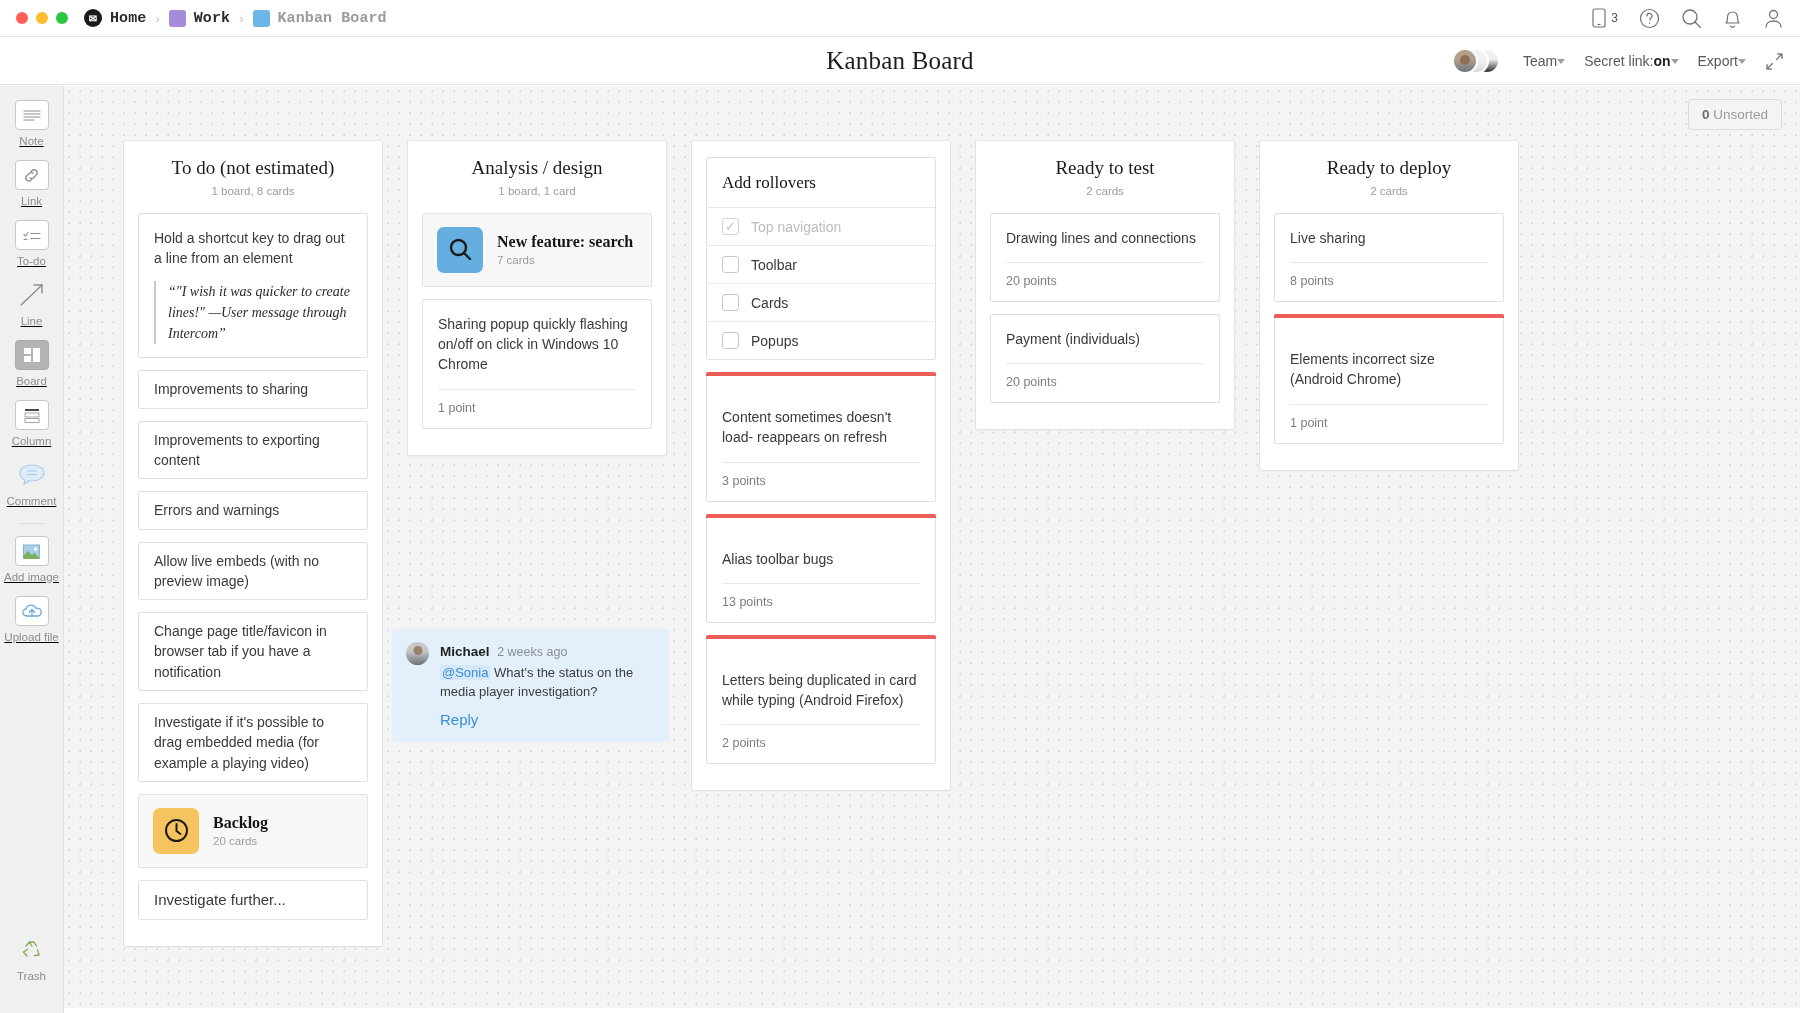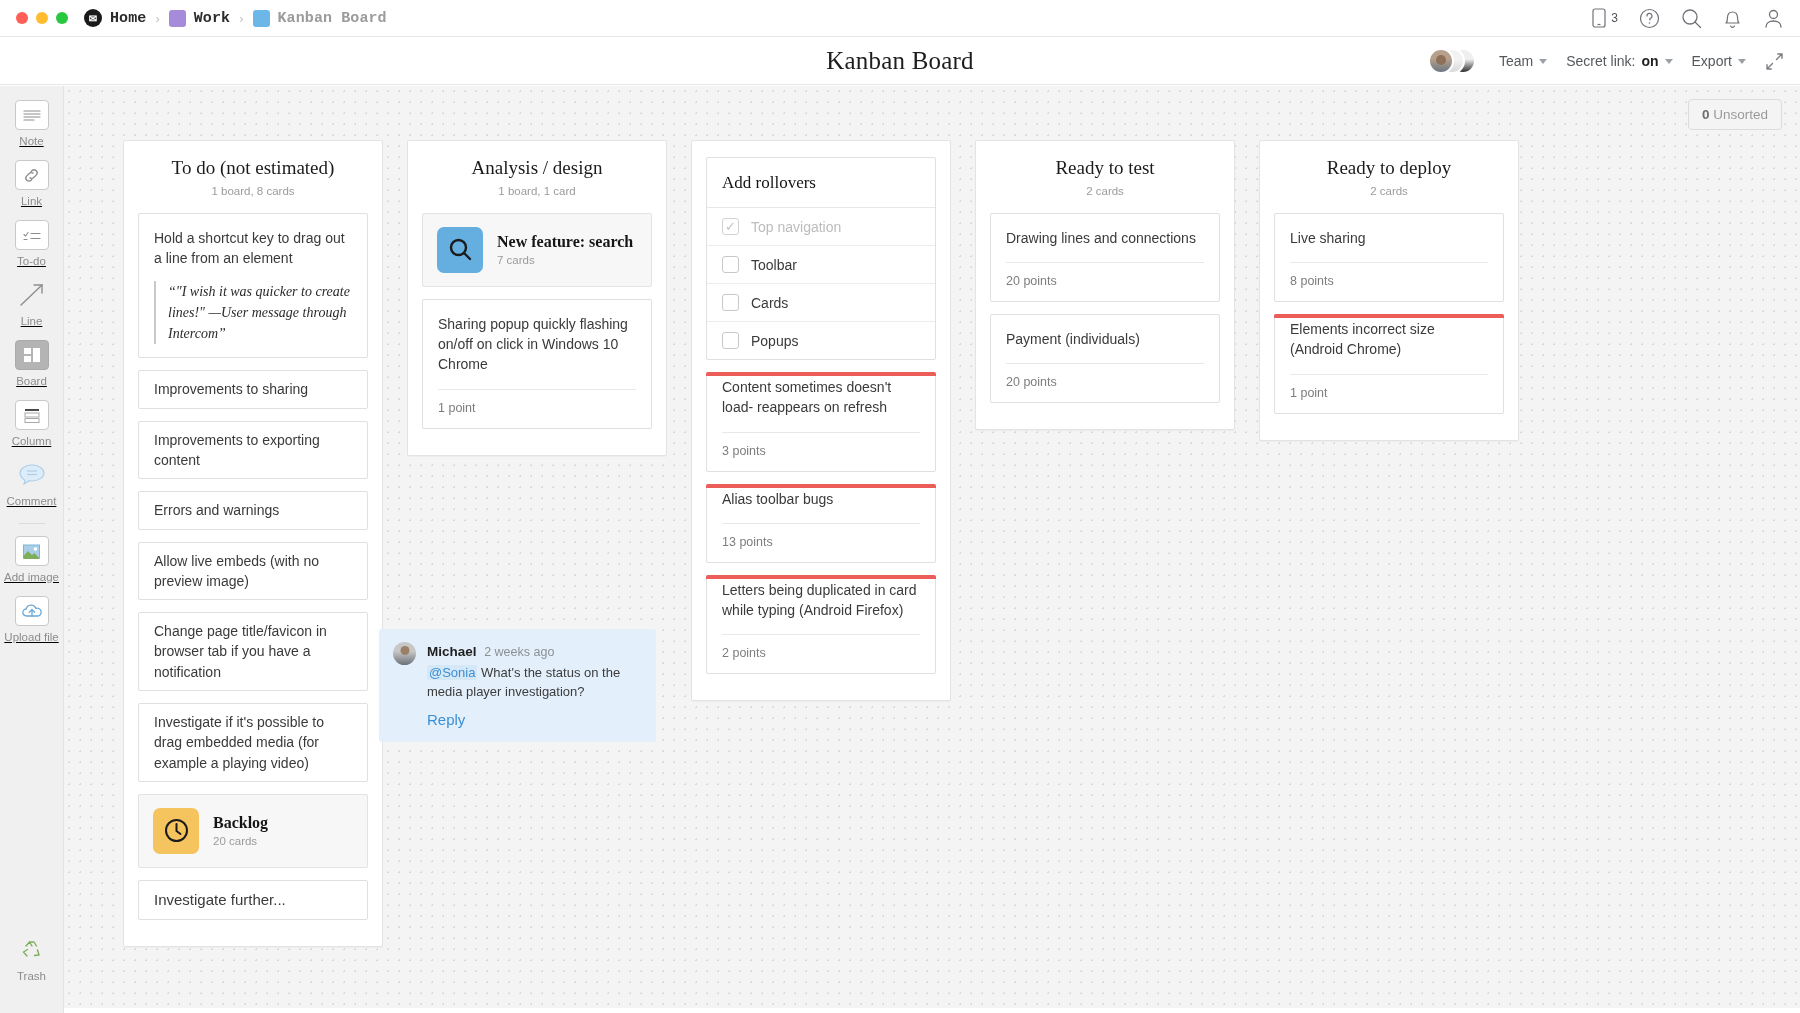--- a/index.html
+++ b/index.html
@@ -66,21 +66,21 @@
     border: 2px solid #fff; background: #cfd4da; overflow: hidden;
   }
   .av.a1 { left: 0; z-index: 3; background: linear-gradient(#b6a08c 40%, #6d7783); }
   .av.a2 { left: 11px; z-index: 2; background: linear-gradient(#f2f2f2 45%, #d7d9dc); }
   .av.a3 { left: 22px; z-index: 1; background: linear-gradient(#efefef 42%, #2e2e2e); }
   .av-face {
     position: absolute; left: 50%; top: 5px; transform: translateX(-50%);
     width: 10px; height: 10px; border-radius: 50%; background: #8f6f55;
   }
   .menu-btn {
-    display: flex; align-items: center; gap: 6px;
+    display: flex; align-items: center; gap: 0;
     font-size: 14px; color: #55585d; cursor: pointer; white-space: nowrap;
   }
   .menu-btn b { color: #1f1f1f; font-weight: bold; }
   .caret { width: 0; height: 0; border-left: 4px solid transparent;
            border-right: 4px solid transparent; border-top: 5px solid #9aa0a6; }
 
   
   .leftbar {
     position: absolute; top: 86px; left: 0; width: 64px; height: 927px;
     background: #f0f0f0; border-right: 1px solid #e2e2e2;
@@ -132,21 +132,21 @@
   
   .card {
     background: #fff; border: 1px solid #e0e0e0; border-radius: 2px;
     padding: 14px 15px 13px; margin-bottom: 12px; position: relative;
     cursor: pointer;
   }
   .card.flag::before {
     content: ""; position: absolute; top: -1px; left: -1px; right: -1px;
     height: 4px; background: #ec5d5a; border-radius: 2px 2px 0 0;
   }
-  .card.flag { padding-top: 4px; }
+  .card.flag { padding-top: 34px; }
   .card-text { font-size: 14px; color: #3a3a3a; line-height: 1.45; }
   .card-points {
     font-size: 12.5px; color: #7d7d7d; margin-top: 14px;
     padding-top: 11px; border-top: 1px solid #e8e8e8;
   }
   .card.simple { padding: 8px 15px; }
   .quote {
     margin-top: 13px; padding-left: 12px; border-left: 2px solid #c9c9c9;
     font-family: "Liberation Serif", serif; font-style: italic;
     font-size: 14px; color: #2a2a2a; line-height: 1.5;
@@ -187,21 +187,21 @@
     width: 17px; height: 17px; border: 1px solid #c8c8c8; border-radius: 3px;
     flex: 0 0 17px; display: flex; align-items: center; justify-content: center;
   }
   .cbox.checked { border-color: #d2d2d2; }
   .cbox.checked::after {
     content: "✓"; font-size: 13px; color: #c2c2c2; line-height: 1;
   }
 
   
   .comment {
-    position: absolute; left: 315px; top: 543px; width: 277px;
+    position: absolute; left: 328px; top: 543px; width: 277px;
     background: #e3f0fb; border-radius: 3px; padding: 13px 14px 14px;
     display: flex; gap: 11px; z-index: 20;
   }
   .c-avatar {
     width: 23px; height: 23px; border-radius: 50%; flex: 0 0 23px;
     background: linear-gradient(#c7c7c7 40%, #6b7177); overflow: hidden; position: relative;
   }
   .c-avatar::after {
     content: ""; position: absolute; left: 50%; top: 4px; transform: translateX(-50%);
     width: 9px; height: 9px; border-radius: 50%; background: #9c8066;

